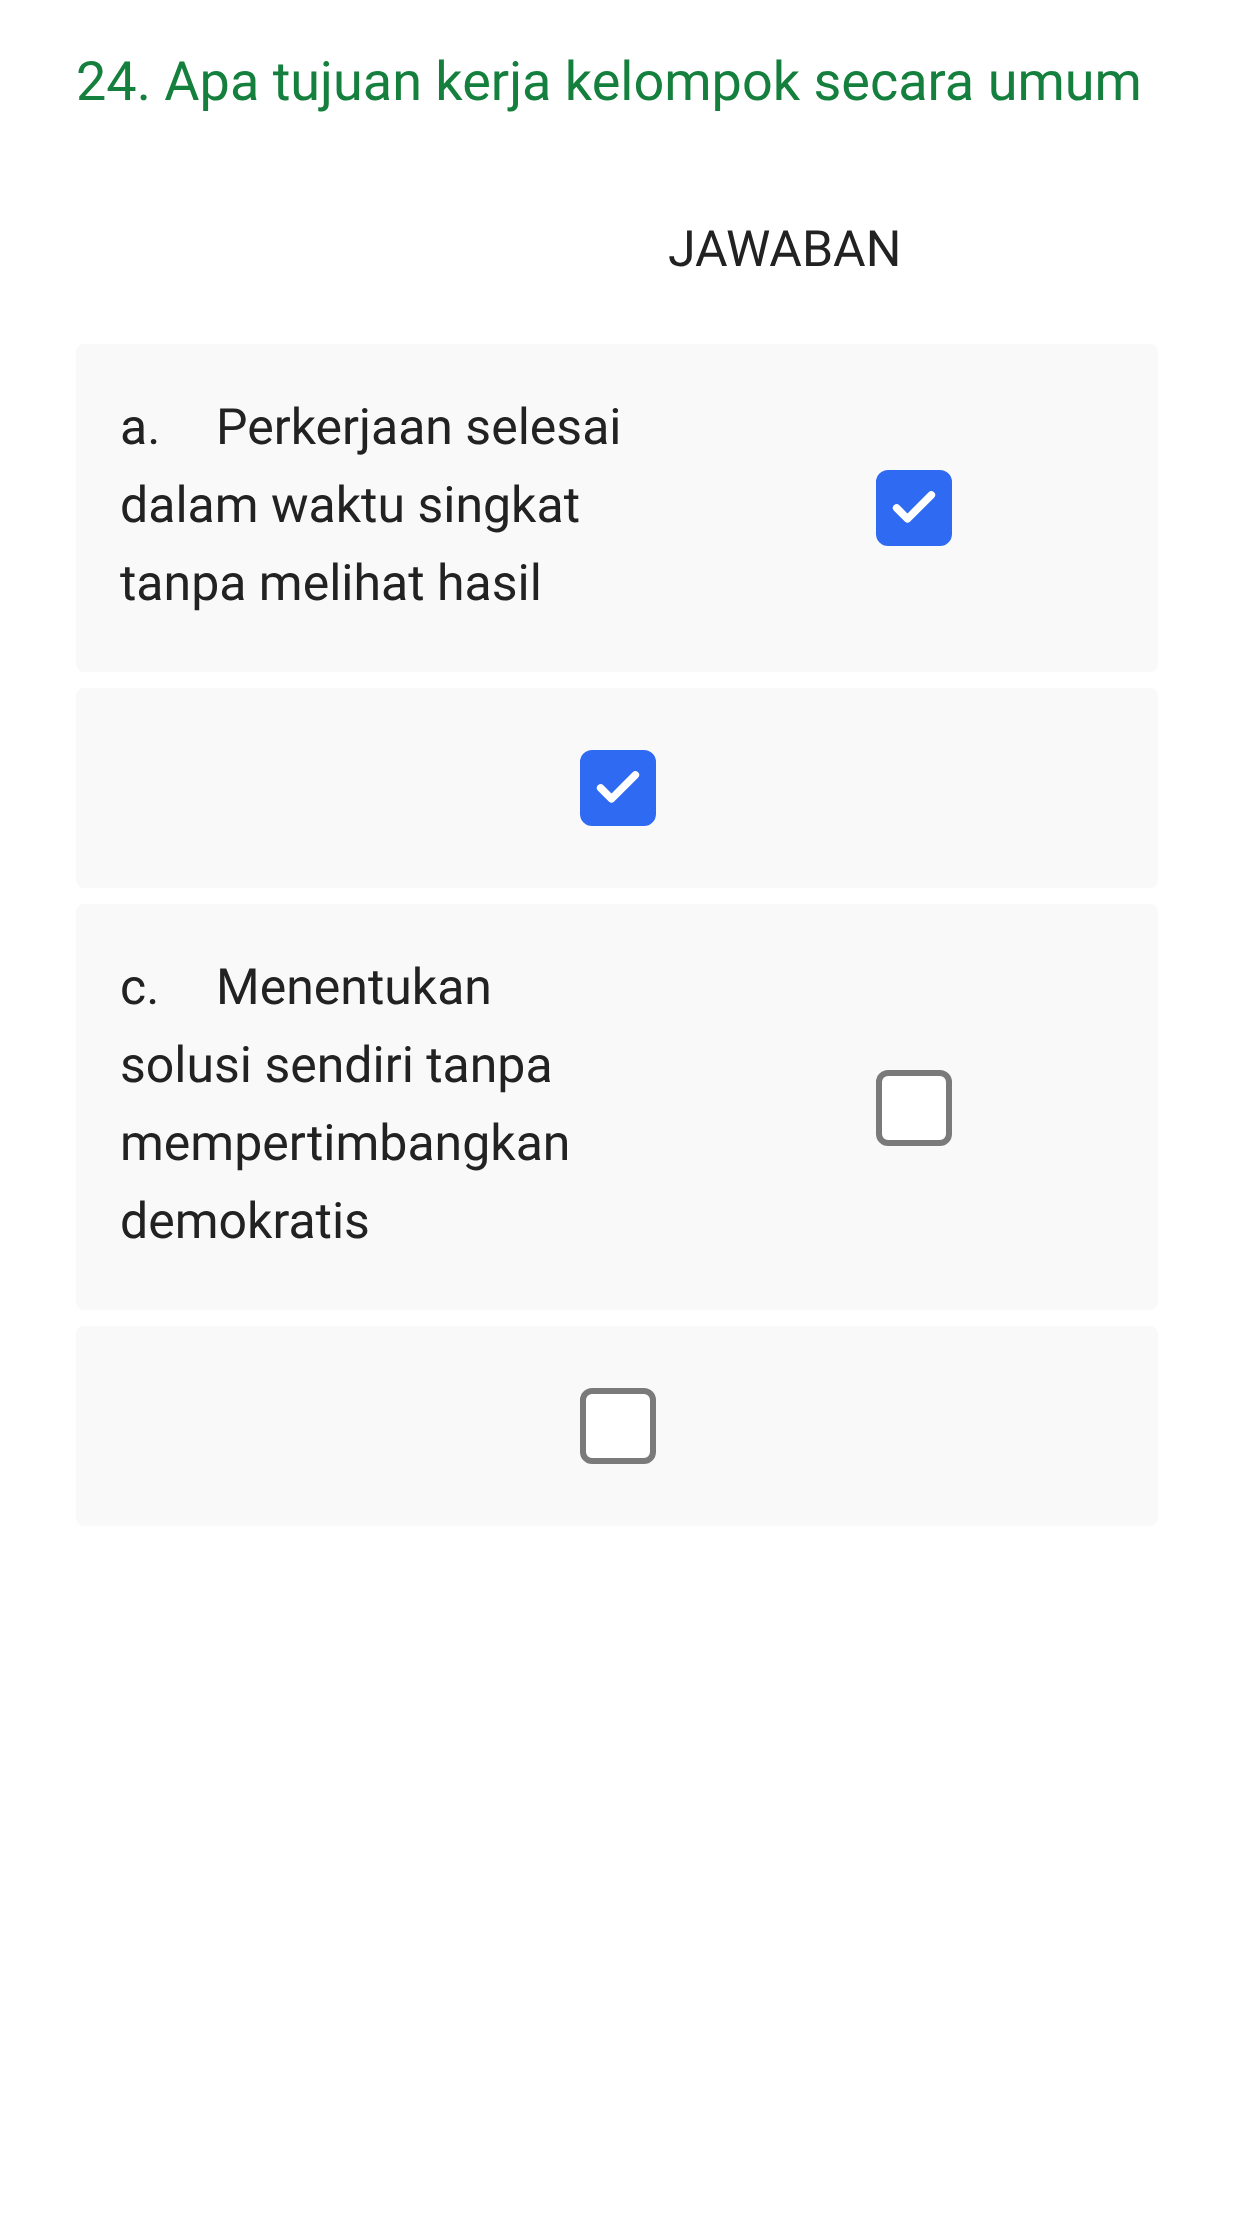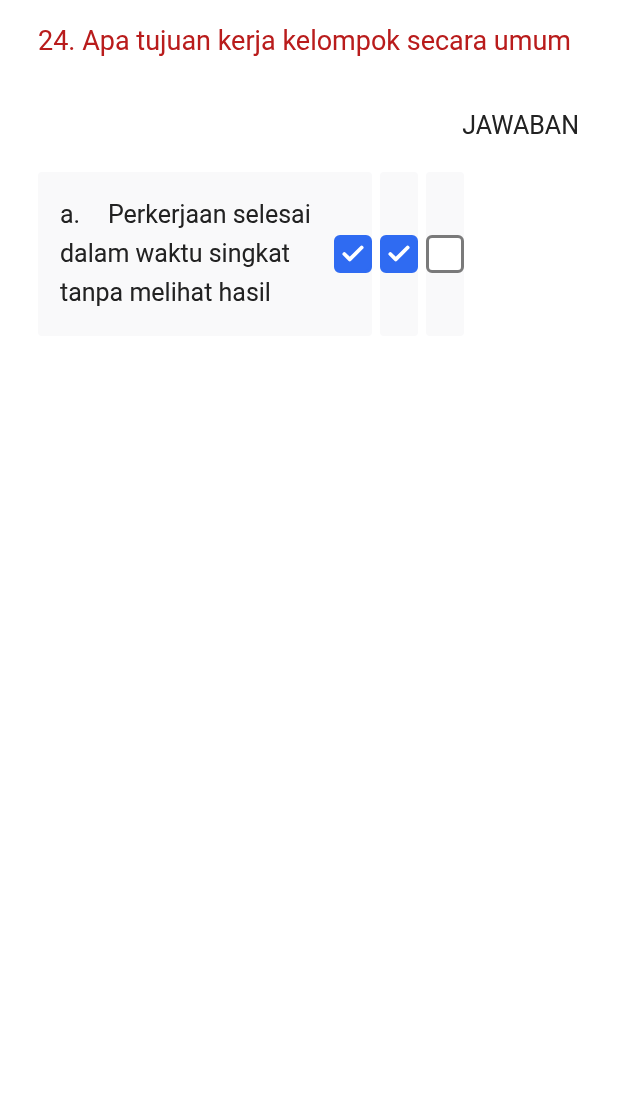--- a/index.html
+++ b/index.html
@@ -10,41 +10,41 @@
     body {
       font-family: -apple-system, BlinkMacSystemFont, "Segoe UI", Roboto, Arial, sans-serif;
       background: #ffffff;
       width: 617px;
       padding: 20px 38px;
       color: #222;
     }
     .question-title {
       font-size: 27px;
       line-height: 1.6;
-      color: #b91c1c;
+      color: #15803d;
       margin-bottom: 48px;
       font-weight: 400;
     }
     .column-header-row {
       display: flex;
       margin-bottom: 32px;
     }
     .column-header-spacer {
       flex: 0 0 296px;
     }
     .column-header {
       flex: 1;
-      text-align: right;
+      text-align: left;
       font-size: 25px;
       color: #222;
       font-weight: 400;
     }
     .options-container {
       display: flex;
-      flex-direction: row;
+      flex-direction: column;
       gap: 8px;
     }
     .option-row {
       display: flex;
       background: #f9f9fa;
       border-radius: 4px;
       align-items: center;
       min-height: 100px;
     }
     .option-label-cell {
@@ -124,20 +124,30 @@
   <div class="option-row">
     <div class="option-checkbox-cell">
       <div class="checkbox checked">
         <svg viewBox="0 0 24 24">
             <polyline points="4 12 9 17 20 6"></polyline>
           </svg>
       </div>
     </div>
   </div>
 
+  <div class="option-row">
+    <div class="option-label-cell">
+      <span class="option-letter">c.</span><span>Menentukan solusi sendiri tanpa mempertimbangkan demokratis</span>
+    </div>
+    <div class="option-checkbox-cell">
+      <div class="checkbox">
+        
+      </div>
+    </div>
+  </div>
 
   <div class="option-row">
     <div class="option-checkbox-cell">
       <div class="checkbox">
         
       </div>
     </div>
   </div>
 
 </div>

